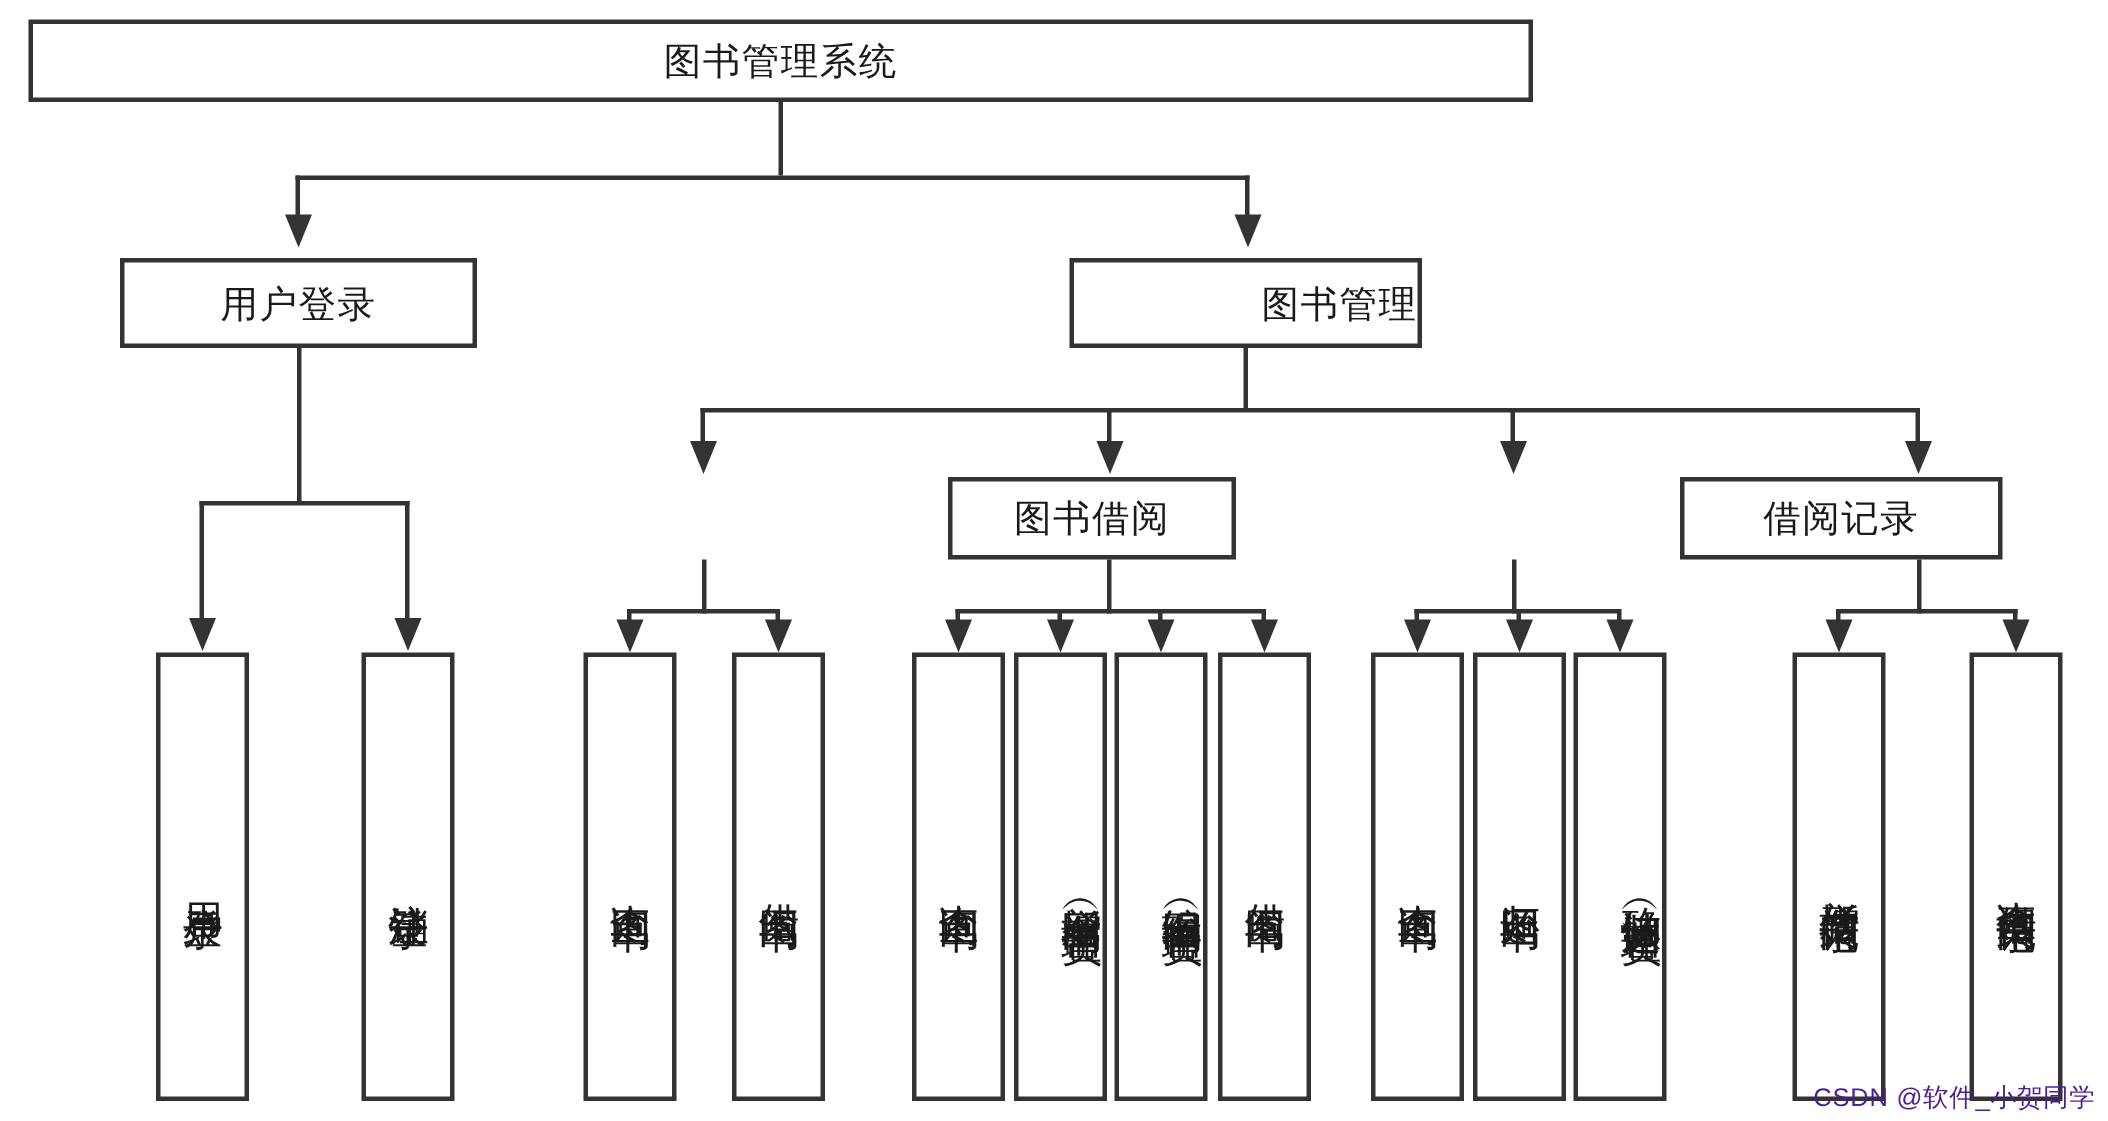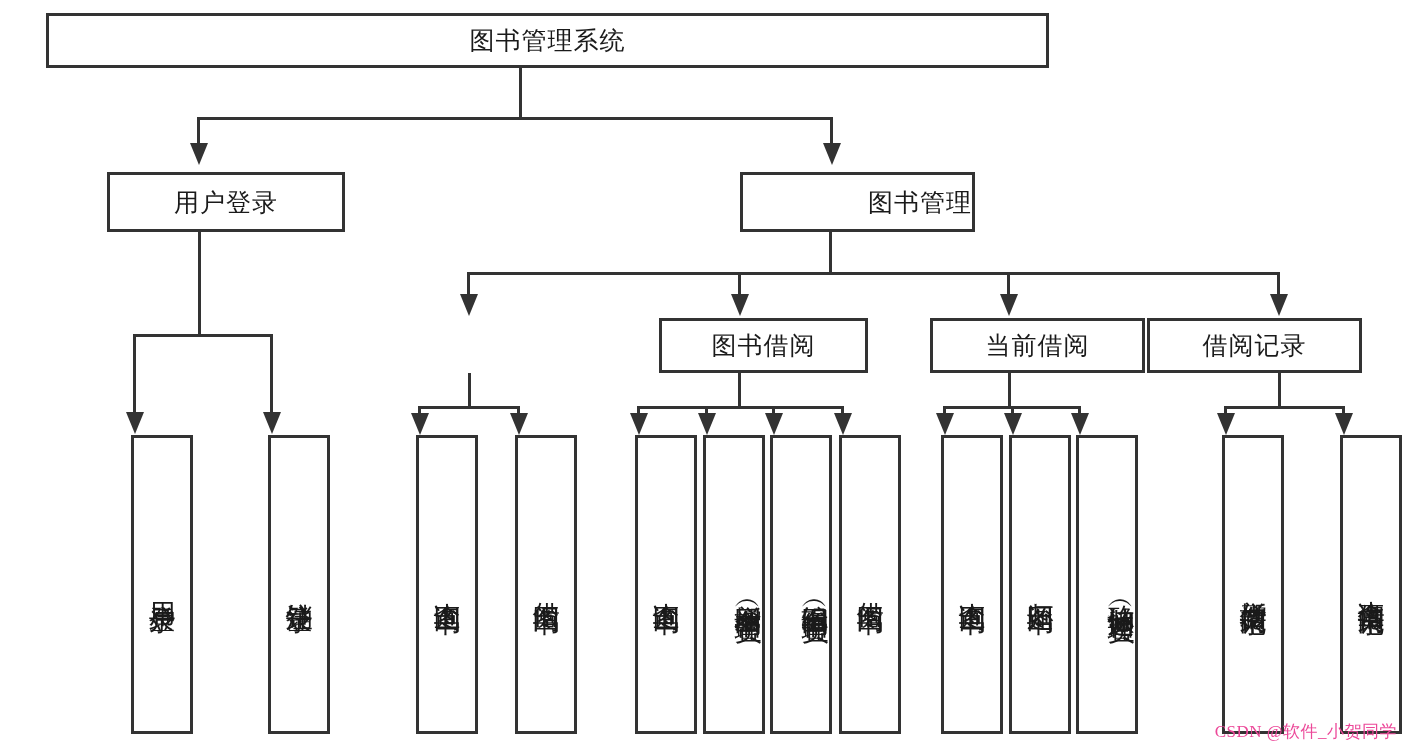--- a/index.html
+++ b/index.html
@@ -19,21 +19,20 @@
   }
   .node {
     position: absolute;
     box-sizing: border-box;
     border: 3px solid #333333;
     background: #ffffff;
     display: flex;
     align-items: center;
     justify-content: center;
     color: #1a1a1a;
-    margin-left: 27px;
   }
   .node-h {
     font-size: 25px;
     letter-spacing: 1px;
     white-space: nowrap;
   }
   .node-v {
     writing-mode: vertical-rl;
     text-orientation: upright;
     font-size: 27px;
@@ -60,24 +59,23 @@
     height: 0;
     border-left: 9px solid transparent;
     border-right: 9px solid transparent;
     border-top: 22px solid #333333;
   }
   .watermark {
     position: absolute;
     right: 8px;
     bottom: 4px;
     font-size: 17px;
-    color: #ec4899;
+    color: #4c1d95;
     white-space: nowrap;
     letter-spacing: 0.5px;
-    font-family: Liberation Serif, serif;
   }
 </style>
 </head>
 <body>
 
 <div id="canvas">
 
   <div class="node node-h" style="left:19px; top:13px; width:1003px; height:55px;">
     <span>图书管理系统</span>
   </div>
@@ -107,25 +105,22 @@
   <div class="edge edge-h" style="left:467px; top:272px; width:813px; height:3px;"></div>
   <div class="edge edge-v" style="left:467px; top:272px; width:3px; height:23px;"></div>
   <div class="arrow" style="left:460px; top:294px;"></div>
   <div class="edge edge-v" style="left:738px; top:272px; width:3px; height:23px;"></div>
   <div class="arrow" style="left:731px; top:294px;"></div>
   <div class="edge edge-v" style="left:1007px; top:272px; width:3px; height:23px;"></div>
   <div class="arrow" style="left:1000px; top:294px;"></div>
   <div class="edge edge-v" style="left:1277px; top:272px; width:3px; height:23px;"></div>
   <div class="arrow" style="left:1270px; top:294px;"></div>
 
-  <div class="node node-h" style="left:632px; top:318px; width:209px; height:55px;">
+  <div class="node node-h" style="left:632px; top:318px; width:192px; height:55px;">
     <span>图书借阅</span>
-  </div>
-  <div class="node node-h" style="left:903px; top:318px; width:215px; height:55px;">
-    <span>当前借阅</span>
   </div>
   <div class="node node-h" style="left:1120px; top:318px; width:215px; height:55px;justify-content:center;">
     <span>借阅记录</span>
   </div>
 
   <div class="edge edge-v" style="left:468px; top:373px; width:3px; height:36px;"></div>
   <div class="edge edge-h" style="left:418px; top:406px; width:102px; height:3px;"></div>
   <div class="edge edge-v" style="left:418px; top:406px; width:3px; height:8px;"></div>
   <div class="arrow" style="left:411px; top:413px;"></div>
   <div class="edge edge-v" style="left:517px; top:406px; width:3px; height:8px;"></div>

